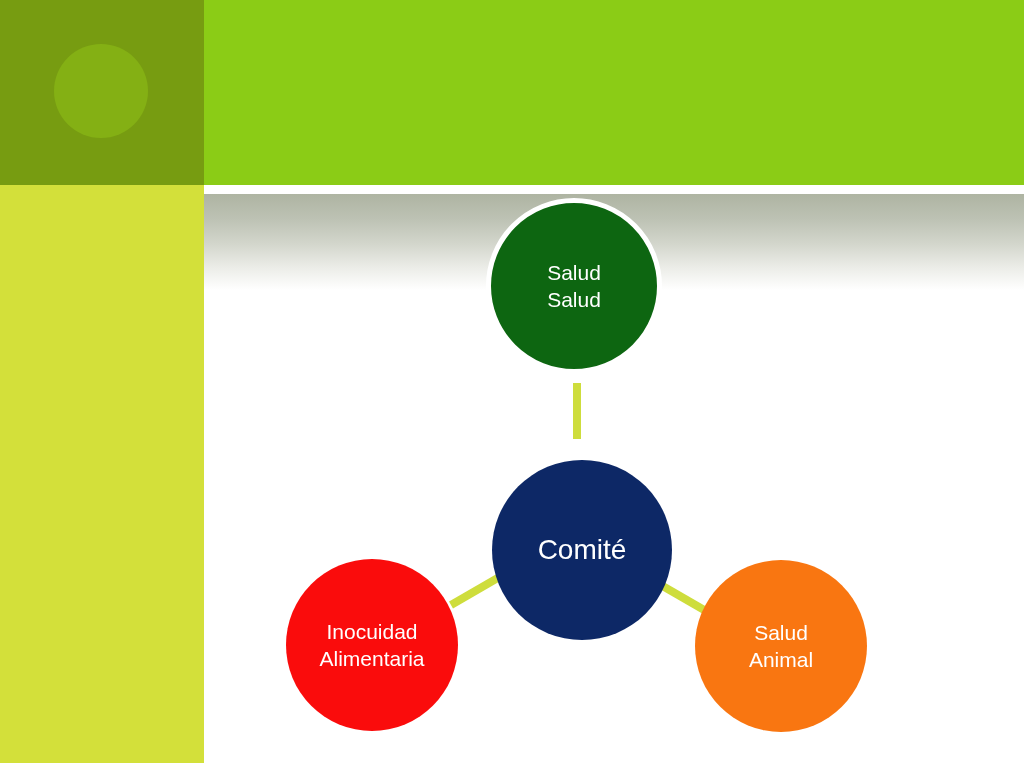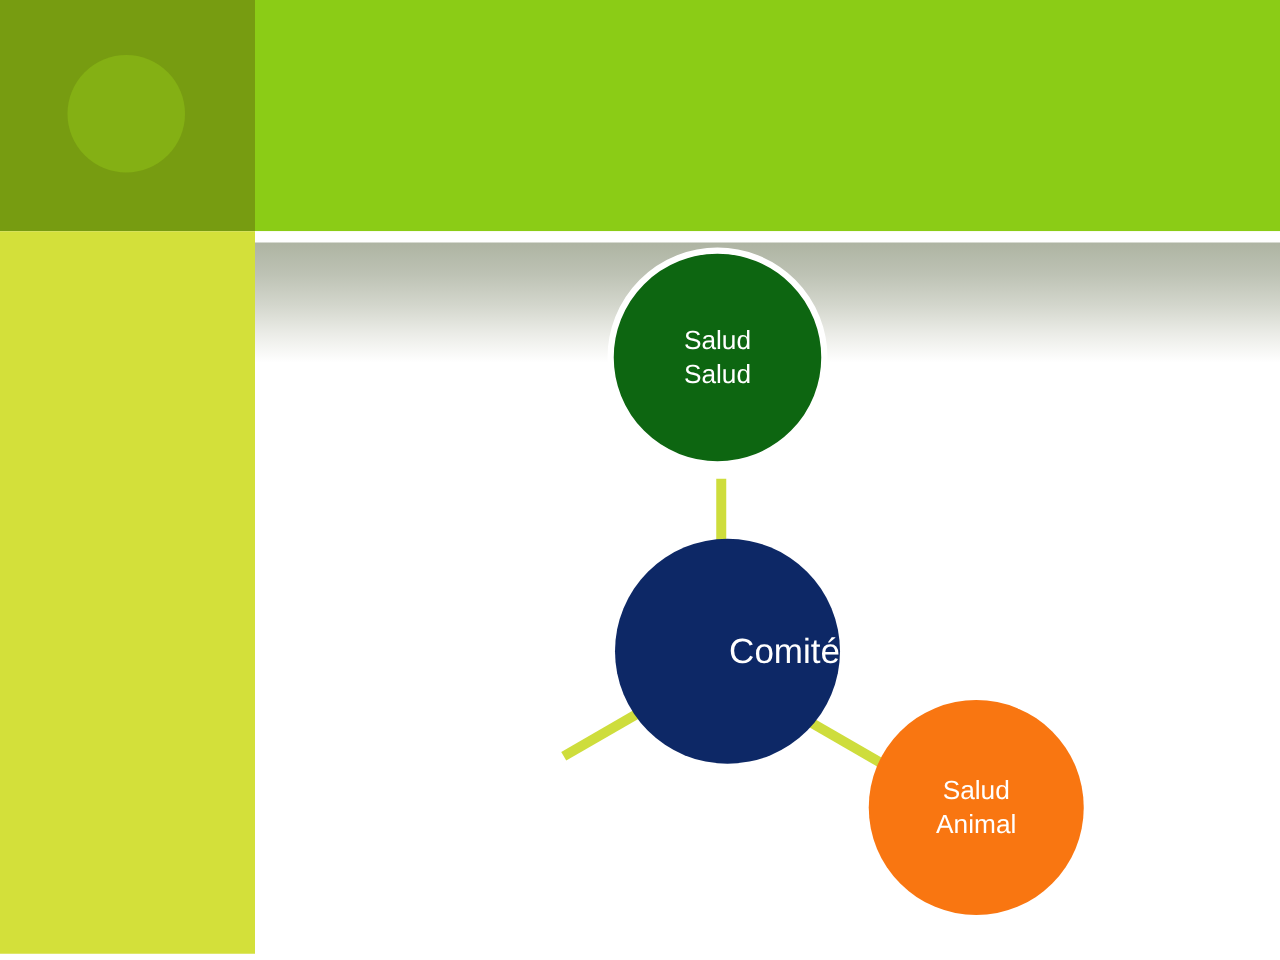--- a/index.html
+++ b/index.html
@@ -139,27 +139,26 @@
     top: 198px;
     width: 176px;
     height: 176px;
     background: #0d6611;
     border: 5px solid #ffffff;
     font-size: 21px;
     line-height: 27px;
   }
   .node-center {
     left: 492px;
-    top: 431px;
+    top: 460px;
     width: 180px;
     height: 180px;
     background: #0d2866;
     font-size: 28px;
     line-height: 54px;
-    align-items: flex-end;
   }
   .node-inocuidad {
     left: 286px;
     top: 559px;
     width: 172px;
     height: 172px;
     background: #fa0c0c;
     font-size: 21px;
     line-height: 27px;
   }
@@ -198,20 +197,24 @@
 
     <div class="node node-animal">
       <span>Salud</span>
       <span>Salud</span>
     </div>
 
     <div class="node node-center">
       <span>Comité</span>
     </div>
 
+    <div class="node node-inocuidad">
+      <span>Inocuidad</span>
+      <span>Alimentaria</span>
+    </div>
 
     <div class="node node-vegetal">
       <span>Salud</span>
       <span>Animal</span>
     </div>
 
   </div>
 
 </div>
 

